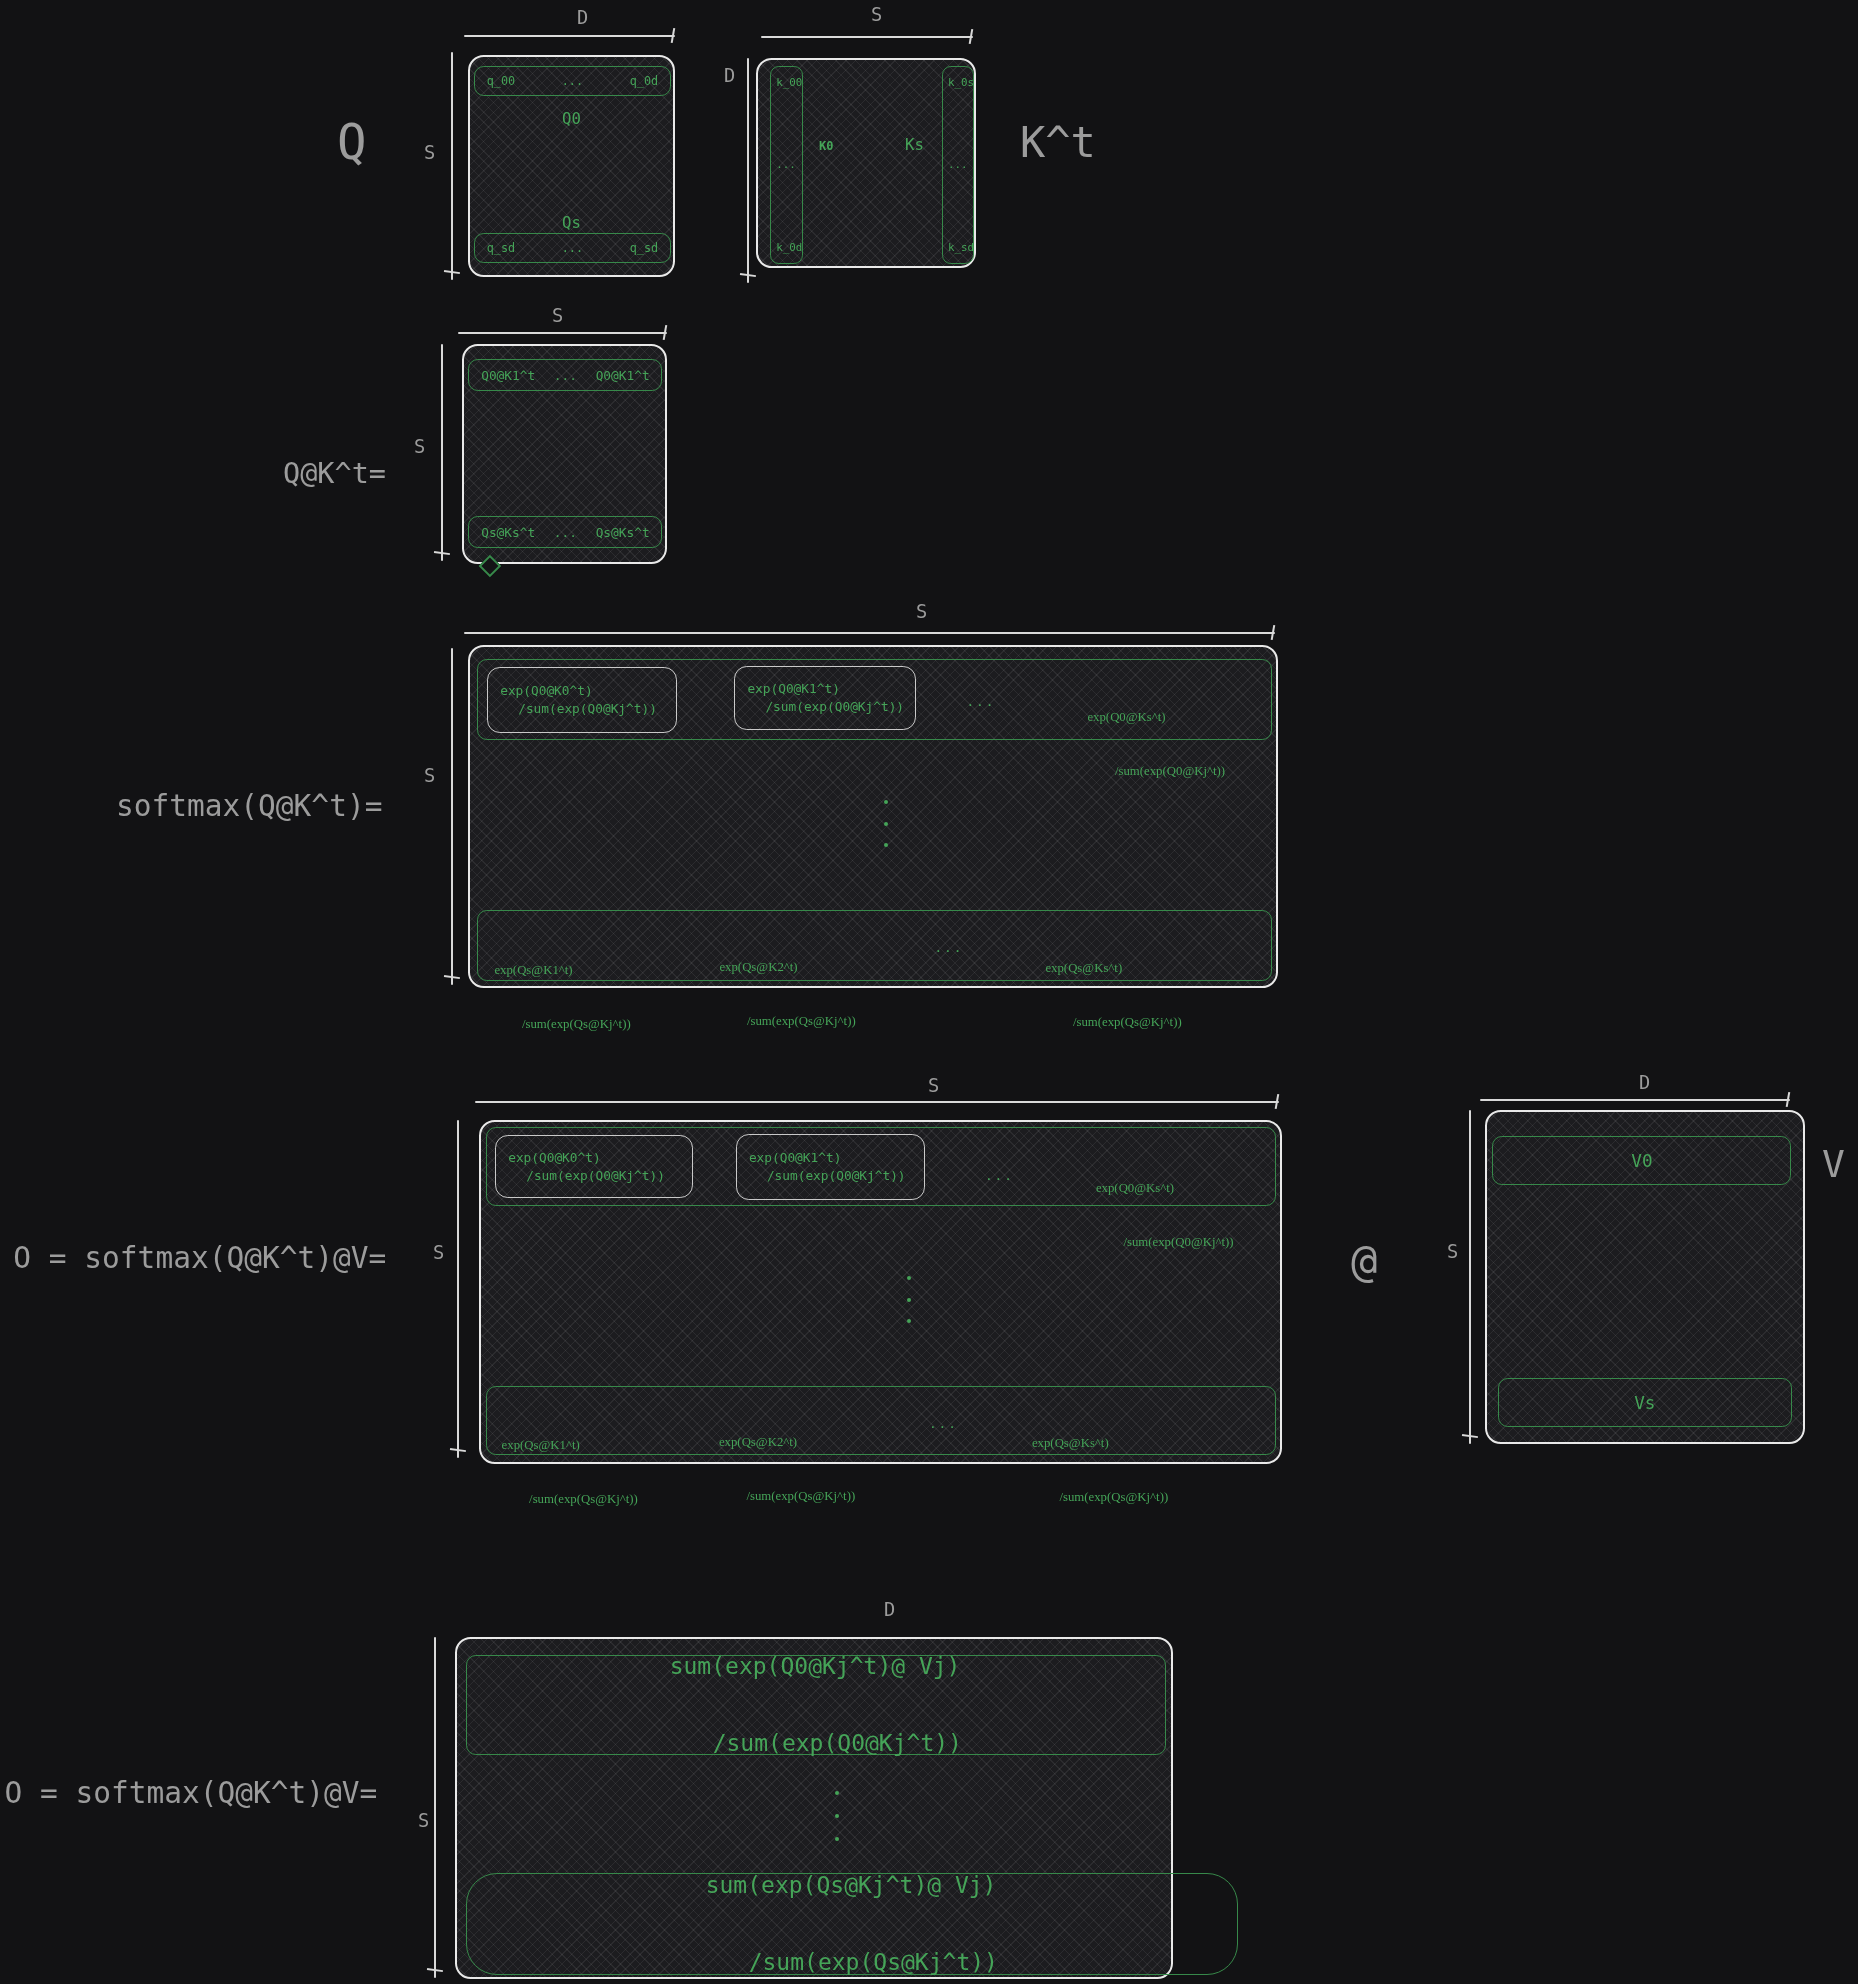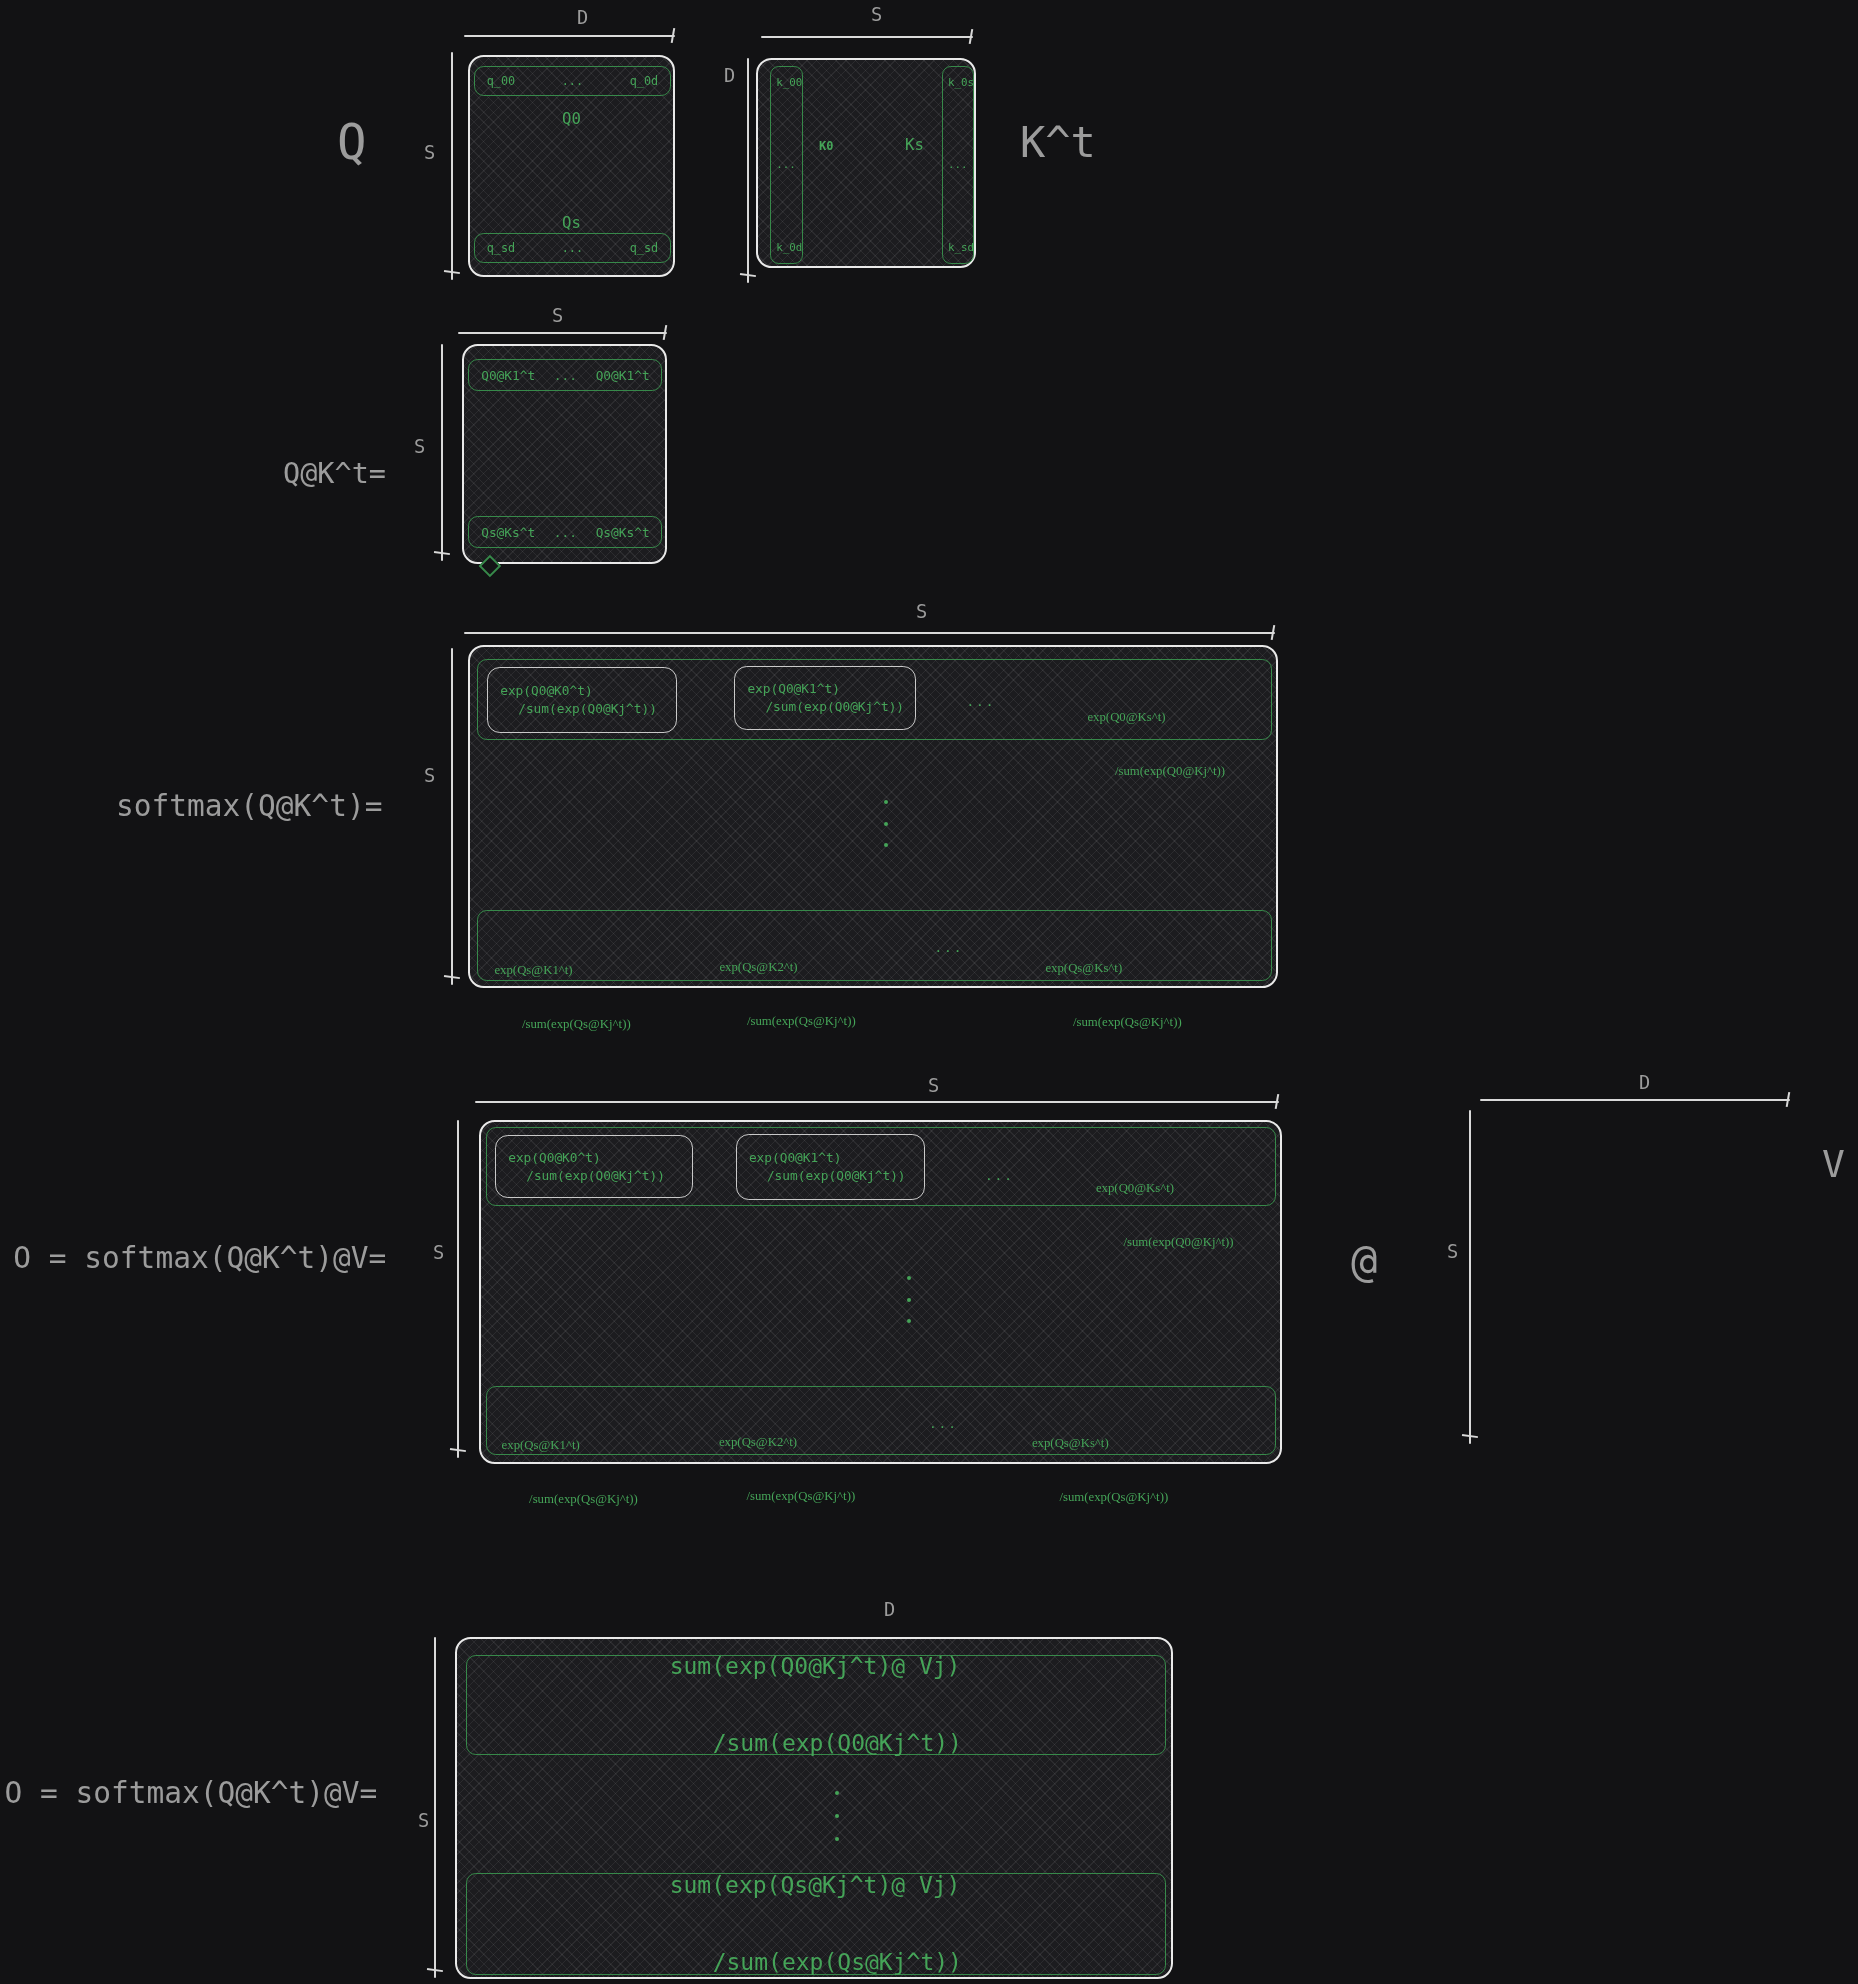--- a/index.html
+++ b/index.html
@@ -227,20 +227,28 @@
 
   <div class="dim" style="left:1639px;top:1072px;">D</div>
   <div class="hline" style="left:1480px;top:1099px;width:310px;">
       <div class="tick"></div>
     </div>
   <div class="dim" style="left:1447px;top:1241px;">S</div>
   <div class="vline" style="left:1469px;top:1110px;height:334px;">
       <div class="tick"></div>
     </div>
 
+  <div class="matrix xfill" style="left:1485px;top:1110px;width:320px;height:334px;">
+    <div class="grow bigrow" style="left:5.4px;top:24px;width:299px;height:49px;font-size:17.7px;">
+      <span>V0</span>
+    </div>
+    <div class="grow bigrow" style="left:10.8px;top:266px;width:294px;height:49px;font-size:17.7px;">
+      <span>Vs</span>
+    </div>
+  </div>
 
   <div class="biglabel" style="left:1822px;top:1142px;font-size:38px;">V</div>
 
   <div class="biglabel" style="left:4.4px;top:1776px;font-size:29.5px;">O = softmax(Q@K^t)@V=</div>
 
   <div class="dim" style="left:884px;top:1599px;">D</div>
   <div class="dim" style="left:418px;top:1810px;">S</div>
   <div class="vline" style="left:434px;top:1637px;height:341px;">
       <div class="tick"></div>
     </div>
@@ -252,21 +260,21 @@
         <div class="l2">/sum(exp(Q0@Kj^t))</div>
       </div>
     </div>
 
     <div>
       <div class="vdot" style="left:378px;top:152px;"></div>
       <div class="vdot" style="left:378px;top:175px;"></div>
       <div class="vdot" style="left:378px;top:198px;"></div>
     </div>
 
-    <div class="grow bigrow" style="left:8.8px;top:234px;width:700px;height:102px;">
+    <div class="grow bigrow" style="left:8.8px;top:234px;width:772px;height:102px;border-radius:31px;">
       <div class="bigblock">
         <div class="l1">sum(exp(Qs@Kj^t)@ Vj)</div>
         <div class="l2">/sum(exp(Qs@Kj^t))</div>
       </div>
     </div>
   </div>
 
 </div>
 
 

